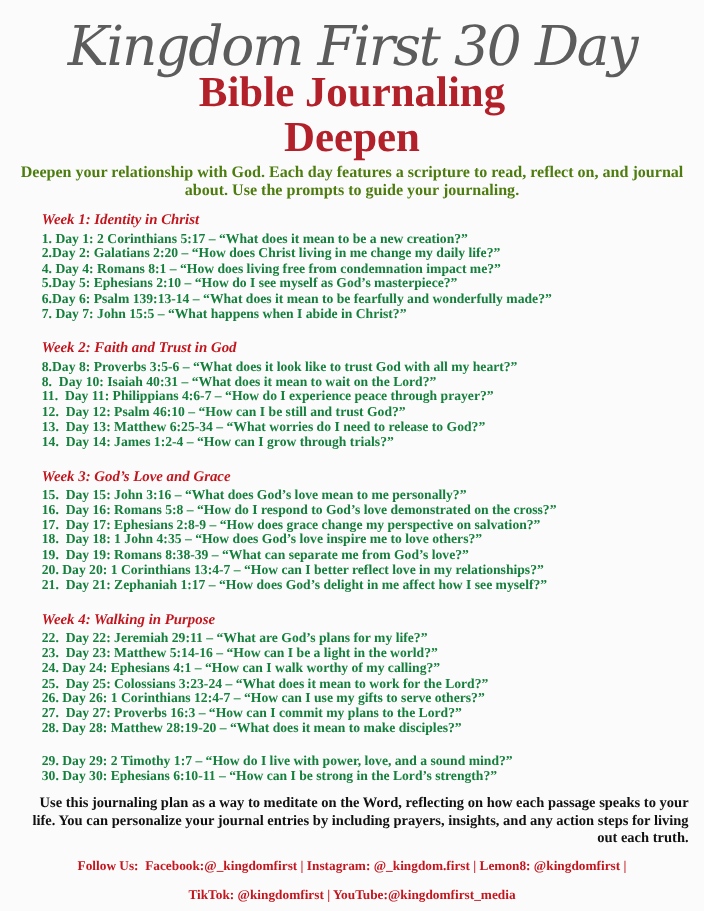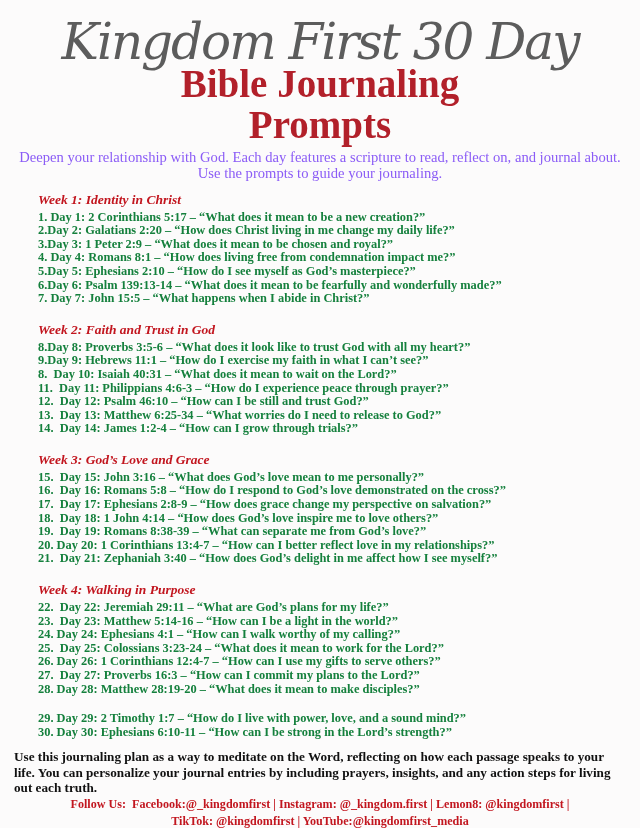--- a/index.html
+++ b/index.html
@@ -41,24 +41,24 @@
     font-size: 39px;
     line-height: 1.05;
   }
   .red-title.first {
     margin-top: -8px;
   }
   .intro {
     margin: 3px auto 0;
     width: 606px;
     text-align: center;
-    font-weight: 400;
+    font-weight: 700;
     font-size: 14.6px;
     line-height: 1.12;
-    color: #8b5cf6;
+    color: #4d7c0f;
   }
   
   .weeks {
     margin: 10px 20px 0 38px;
   }
   .week + .week {
     margin-top: 16px;
   }
   .week-title {
     margin: 0 0 3px 0;
@@ -72,79 +72,77 @@
     font-size: 12.4px;
     line-height: 13.6px;
     font-weight: 600;
     color: #15803d;
     white-space: pre-wrap;
   }
   
   .footer-note {
     margin: 10px auto 0;
     width: 612px;
-    text-align: left;
+    text-align: right;
     font-weight: 700;
     font-size: 13.2px;
     line-height: 1.16;
     color: #111;
   }
   .follow {
-    margin: 2px auto 0;
+    margin: 12px auto 0;
     width: 600px;
     text-align: center;
     font-weight: 700;
     font-size: 12.1px;
     line-height: 1.18;
     color: #c2161f;
     white-space: pre-wrap;
   }
 </style>
 </head>
 <body>
 
 <div class="page">
 
   <header>
     <div class="script-title">Kingdom First 30 Day</div>
     <div class="red-title first">Bible Journaling</div>
-    <div class="red-title">Prompts</div>
+    <div class="red-title">Deepen</div>
     <p class="intro">Deepen your relationship with God. Each day features a scripture to read, reflect on, and journal about. Use the prompts to guide your journaling.</p>
   </header>
 
   <main class="weeks">
       <section class="week">
         <h3 class="week-title">Week 1: Identity in Christ</h3>
         <p class="day">1. Day 1: 2 Corinthians 5:17 – “What does it mean to be a new creation?”</p>
         <p class="day">2.Day 2: Galatians 2:20 – “How does Christ living in me change my daily life?”</p>
-        <p class="day">3.Day 3: 1 Peter 2:9 – “What does it mean to be chosen and royal?”</p>
         <p class="day">4. Day 4: Romans 8:1 – “How does living free from condemnation impact me?”</p>
         <p class="day">5.Day 5: Ephesians 2:10 – “How do I see myself as God’s masterpiece?”</p>
         <p class="day">6.Day 6: Psalm 139:13-14 – “What does it mean to be fearfully and wonderfully made?”</p>
         <p class="day">7. Day 7: John 15:5 – “What happens when I abide in Christ?”</p>
       </section>
       <section class="week">
         <h3 class="week-title">Week 2: Faith and Trust in God</h3>
         <p class="day">8.Day 8: Proverbs 3:5-6 – “What does it look like to trust God with all my heart?”</p>
-        <p class="day">9.Day 9: Hebrews 11:1 – “How do I exercise my faith in what I can’t see?”</p>
         <p class="day">8.  Day 10: Isaiah 40:31 – “What does it mean to wait on the Lord?”</p>
-        <p class="day">11.  Day 11: Philippians 4:6-3 – “How do I experience peace through prayer?”</p>
+        <p class="day">11.  Day 11: Philippians 4:6-7 – “How do I experience peace through prayer?”</p>
         <p class="day">12.  Day 12: Psalm 46:10 – “How can I be still and trust God?”</p>
         <p class="day">13.  Day 13: Matthew 6:25-34 – “What worries do I need to release to God?”</p>
         <p class="day">14.  Day 14: James 1:2-4 – “How can I grow through trials?”</p>
       </section>
       <section class="week">
         <h3 class="week-title">Week 3: God’s Love and Grace</h3>
         <p class="day">15.  Day 15: John 3:16 – “What does God’s love mean to me personally?”</p>
         <p class="day">16.  Day 16: Romans 5:8 – “How do I respond to God’s love demonstrated on the cross?”</p>
         <p class="day">17.  Day 17: Ephesians 2:8-9 – “How does grace change my perspective on salvation?”</p>
-        <p class="day">18.  Day 18: 1 John 4:14 – “How does God’s love inspire me to love others?”</p>
+        <p class="day">18.  Day 18: 1 John 4:35 – “How does God’s love inspire me to love others?”</p>
         <p class="day">19.  Day 19: Romans 8:38-39 – “What can separate me from God’s love?”</p>
         <p class="day">20. Day 20: 1 Corinthians 13:4-7 – “How can I better reflect love in my relationships?”</p>
-        <p class="day">21.  Day 21: Zephaniah 3:40 – “How does God’s delight in me affect how I see myself?”</p>
+        <p class="day">21.  Day 21: Zephaniah 1:17 – “How does God’s delight in me affect how I see myself?”</p>
       </section>
       <section class="week">
         <h3 class="week-title">Week 4: Walking in Purpose</h3>
         <p class="day">22.  Day 22: Jeremiah 29:11 – “What are God’s plans for my life?”</p>
         <p class="day">23.  Day 23: Matthew 5:14-16 – “How can I be a light in the world?”</p>
         <p class="day">24. Day 24: Ephesians 4:1 – “How can I walk worthy of my calling?”</p>
         <p class="day">25.  Day 25: Colossians 3:23-24 – “What does it mean to work for the Lord?”</p>
         <p class="day">26. Day 26: 1 Corinthians 12:4-7 – “How can I use my gifts to serve others?”</p>
         <p class="day">27.  Day 27: Proverbs 16:3 – “How can I commit my plans to the Lord?”</p>
         <p class="day">28. Day 28: Matthew 28:19-20 – “What does it mean to make disciples?”</p>

